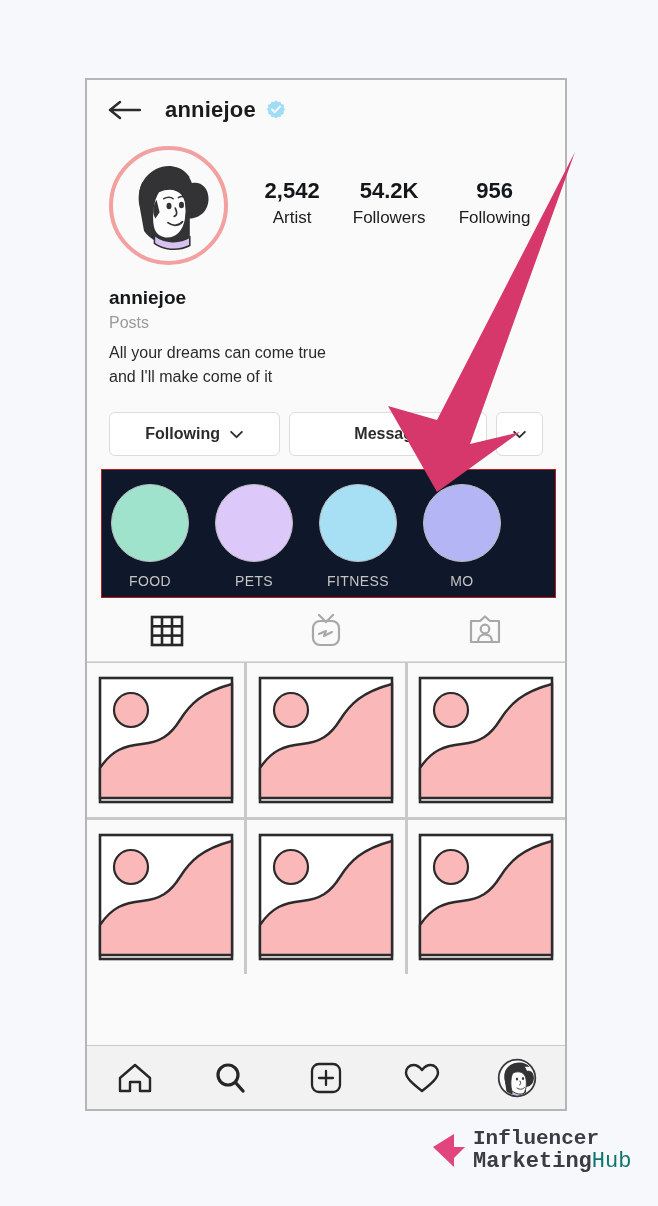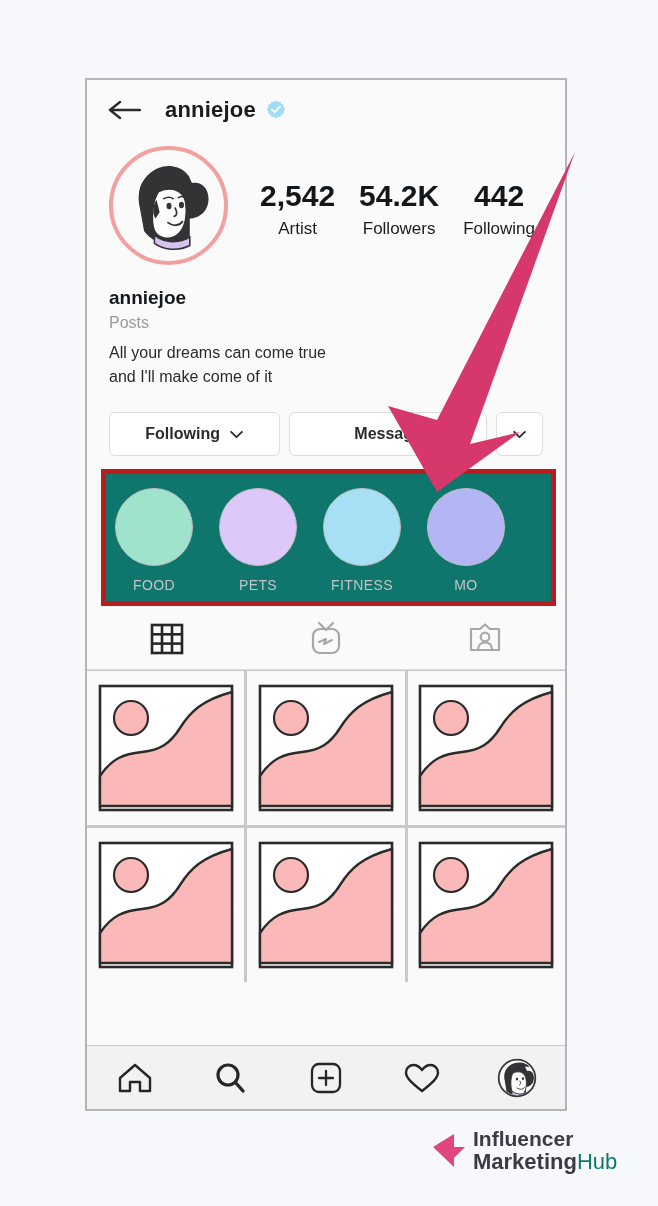--- a/index.html
+++ b/index.html
@@ -62,21 +62,21 @@
   #avatar-svg { width: 104px; height: 104px; border-radius: 50%; }
 
   #stats {
     display: flex;
     flex: 1;
     padding-top: 30px;
     justify-content: space-around;
   }
   .stat { text-align: center; }
   .stat-value {
-    font-size: 30px; font-weight: bold; color: #14171a;
+    font-size: 22px; font-weight: bold; color: #14171a;
     line-height: 1.35;
   }
   .stat-label { font-size: 17px; color: #1c1c1c; line-height: 1.4; }
 
   
   #bio { padding: 22px 22px 0 22px; }
   #bio-name { font-size: 19px; font-weight: bold; color: #14171a; }
   #bio-category { font-size: 16px; color: #9a9a9a; margin-top: 5px; }
   #bio-text {
     font-size: 16px; color: #2b2b2b; margin-top: 9px;
@@ -101,22 +101,22 @@
     cursor: pointer;
   }
   #btn-following { flex: 1.02; }
   #btn-message { flex: 1.18; }
   #btn-more { width: 47px; flex: none; }
   .chev { width: 15px; height: 9px; flex: none; }
 
   
   #highlights-box {
     margin: 13px 9px 0 14px;
-    border: 5px solid #b91c1c;
-    background: #0f766e;
+    border: 1px solid #b91c1c;
+    background: #0f172a;
     padding: 14px 0 8px 0;
     position: relative;
   }
   #highlights {
     display: flex;
     padding-left: 9px;
     gap: 26px;
   }
   .hl { width: 78px; flex: none; text-align: center; }
   .hl-circle {
@@ -173,21 +173,21 @@
     position: absolute;
     left: 0; top: 0;
     width: 658px; height: 1206px;
     pointer-events: none;
   }
 
   
   #logo {
     position: absolute;
     left: 432px; top: 1128px;
-    display: flex; align-items: center; gap: 7px;
+    display: flex; align-items: center; gap: 7px; font-family: Liberation Mono, monospace;
   }
   #logo-mark { width: 34px; height: 40px; flex: none; }
   #logo-text { line-height: 1.0; }
   #logo-line1 { font-size: 21px; font-weight: bold; color: #3b3b44; }
   #logo-line2 { font-size: 22px; color: #3b3b44; margin-top: 2px; }
   #logo-line2 b { font-weight: bold; }
   #logo-line2 span { color: #0f766e; }
 </style>
 </head>
 <body>
@@ -230,21 +230,21 @@
     <div id="stats">
       <div class="stat">
         <div class="stat-value">2,542</div>
         <div class="stat-label">Artist</div>
       </div>
       <div class="stat">
         <div class="stat-value">54.2K</div>
         <div class="stat-label">Followers</div>
       </div>
       <div class="stat">
-        <div class="stat-value">442</div>
+        <div class="stat-value">956</div>
         <div class="stat-label">Following</div>
       </div>
     </div>
   </div>
 
   <div id="bio">
     <div id="bio-name">anniejoe</div>
     <div id="bio-category">Posts</div>
     <div id="bio-text">
       <span>All your dreams can come true</span><br>

